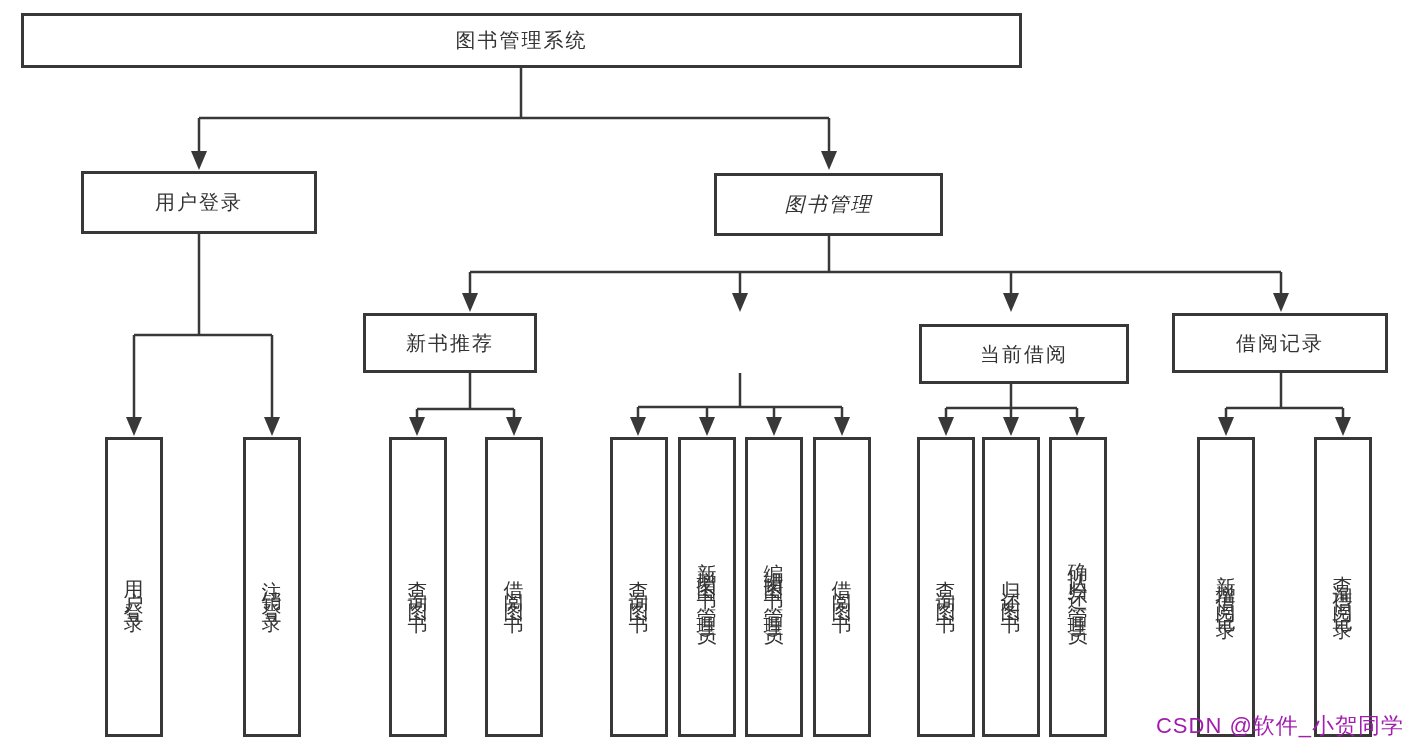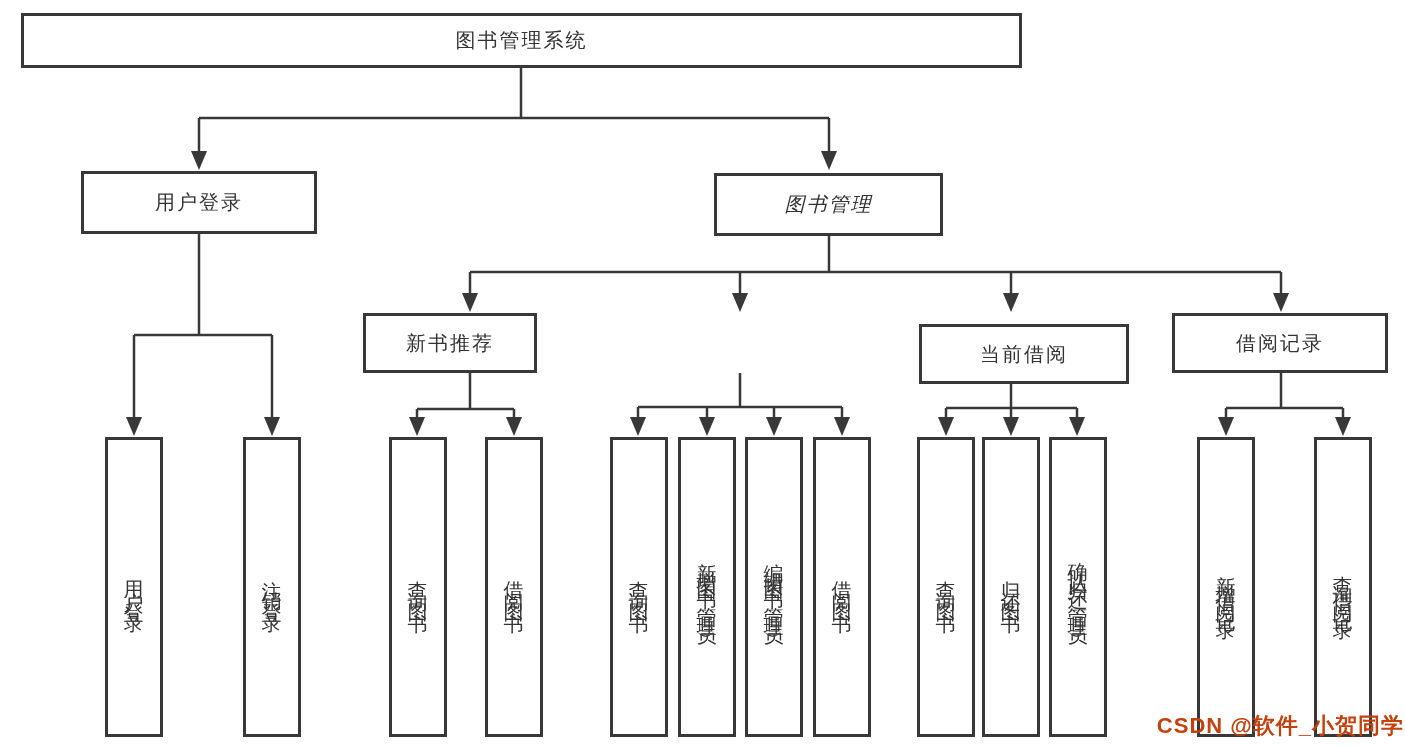--- a/index.html
+++ b/index.html
@@ -31,25 +31,24 @@
     display:flex;align-items:center;justify-content:center;
     writing-mode:vertical-rl;
     text-orientation:mixed;
     font-size:20px;letter-spacing:9px;
     line-height:1;
   }
   .vbox.short{letter-spacing:11px;}
   #watermark{
     position:absolute;
     right:8px;bottom:6px;
-    color:#c2410c;
+    color:#a21caf;
     font-size:22px;
     letter-spacing:1px;
     white-space:nowrap;
-    font-weight:bold;
   }
 </style>
 </head>
 <body>
 
 <div id="canvas">
 
   <svg id="wires" viewBox="0 0 1405 747" xmlns="http://www.w3.org/2000/svg">
 
     <g stroke="#383838" stroke-width="2.5" fill="none">

